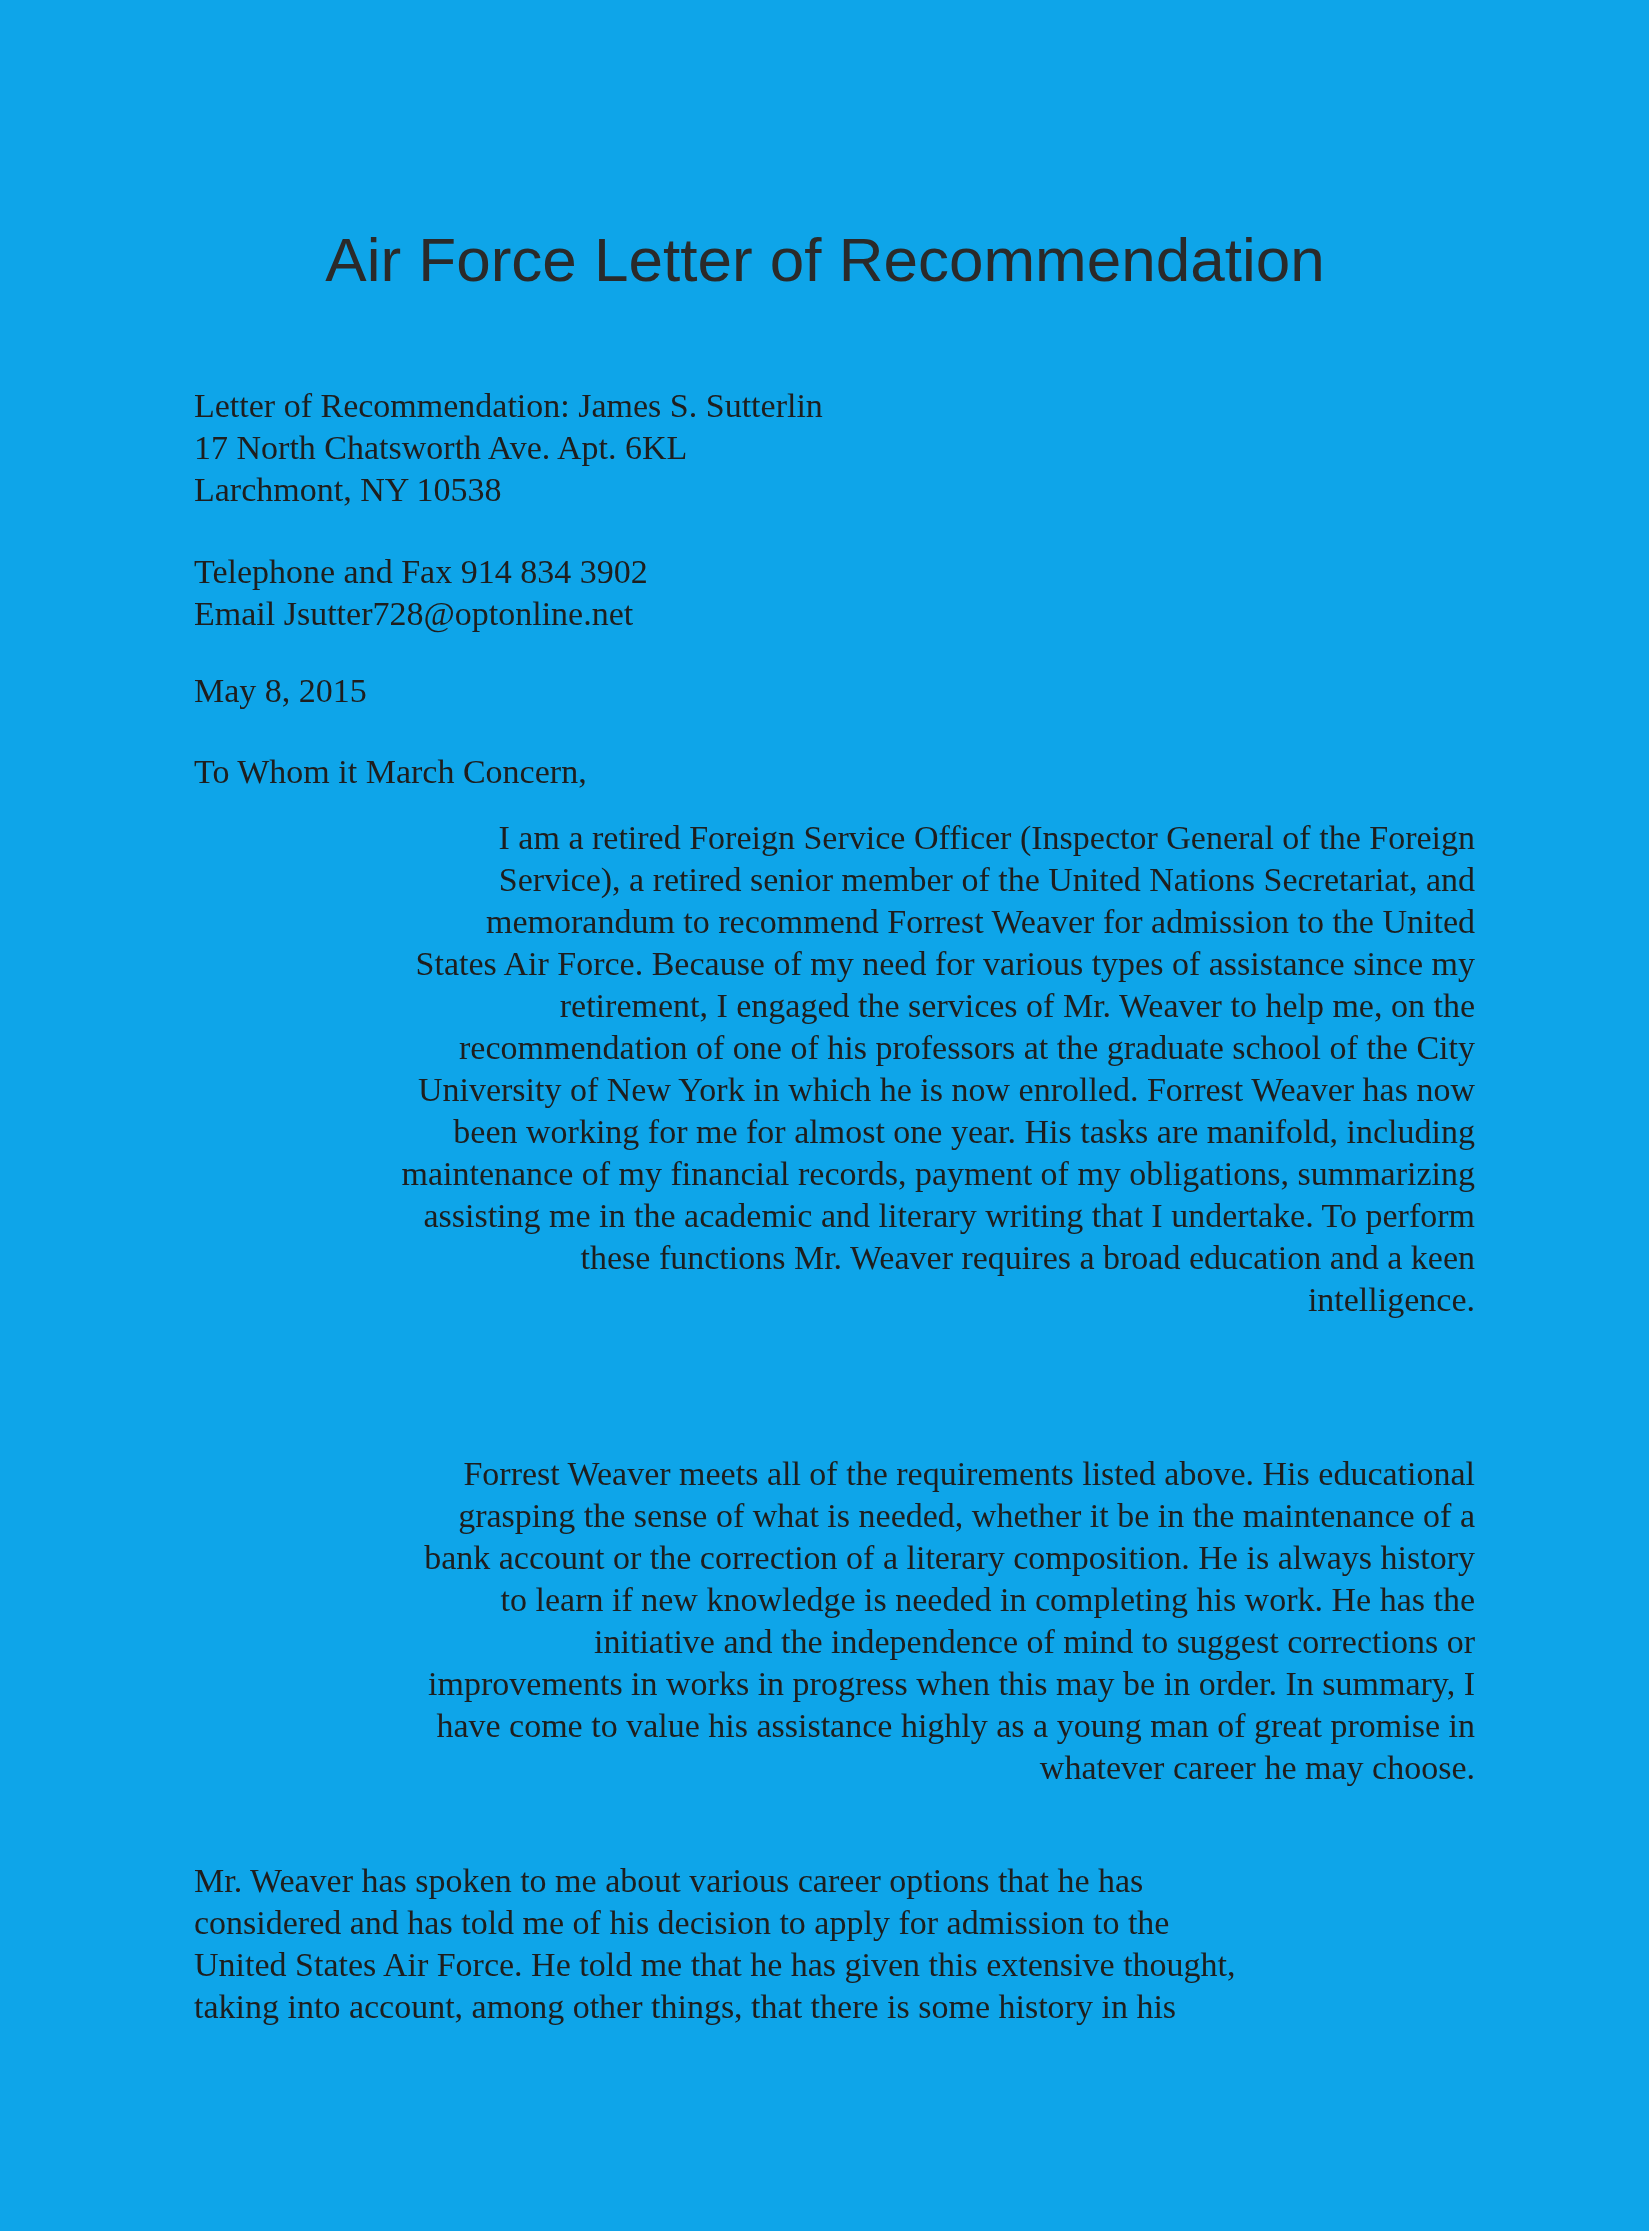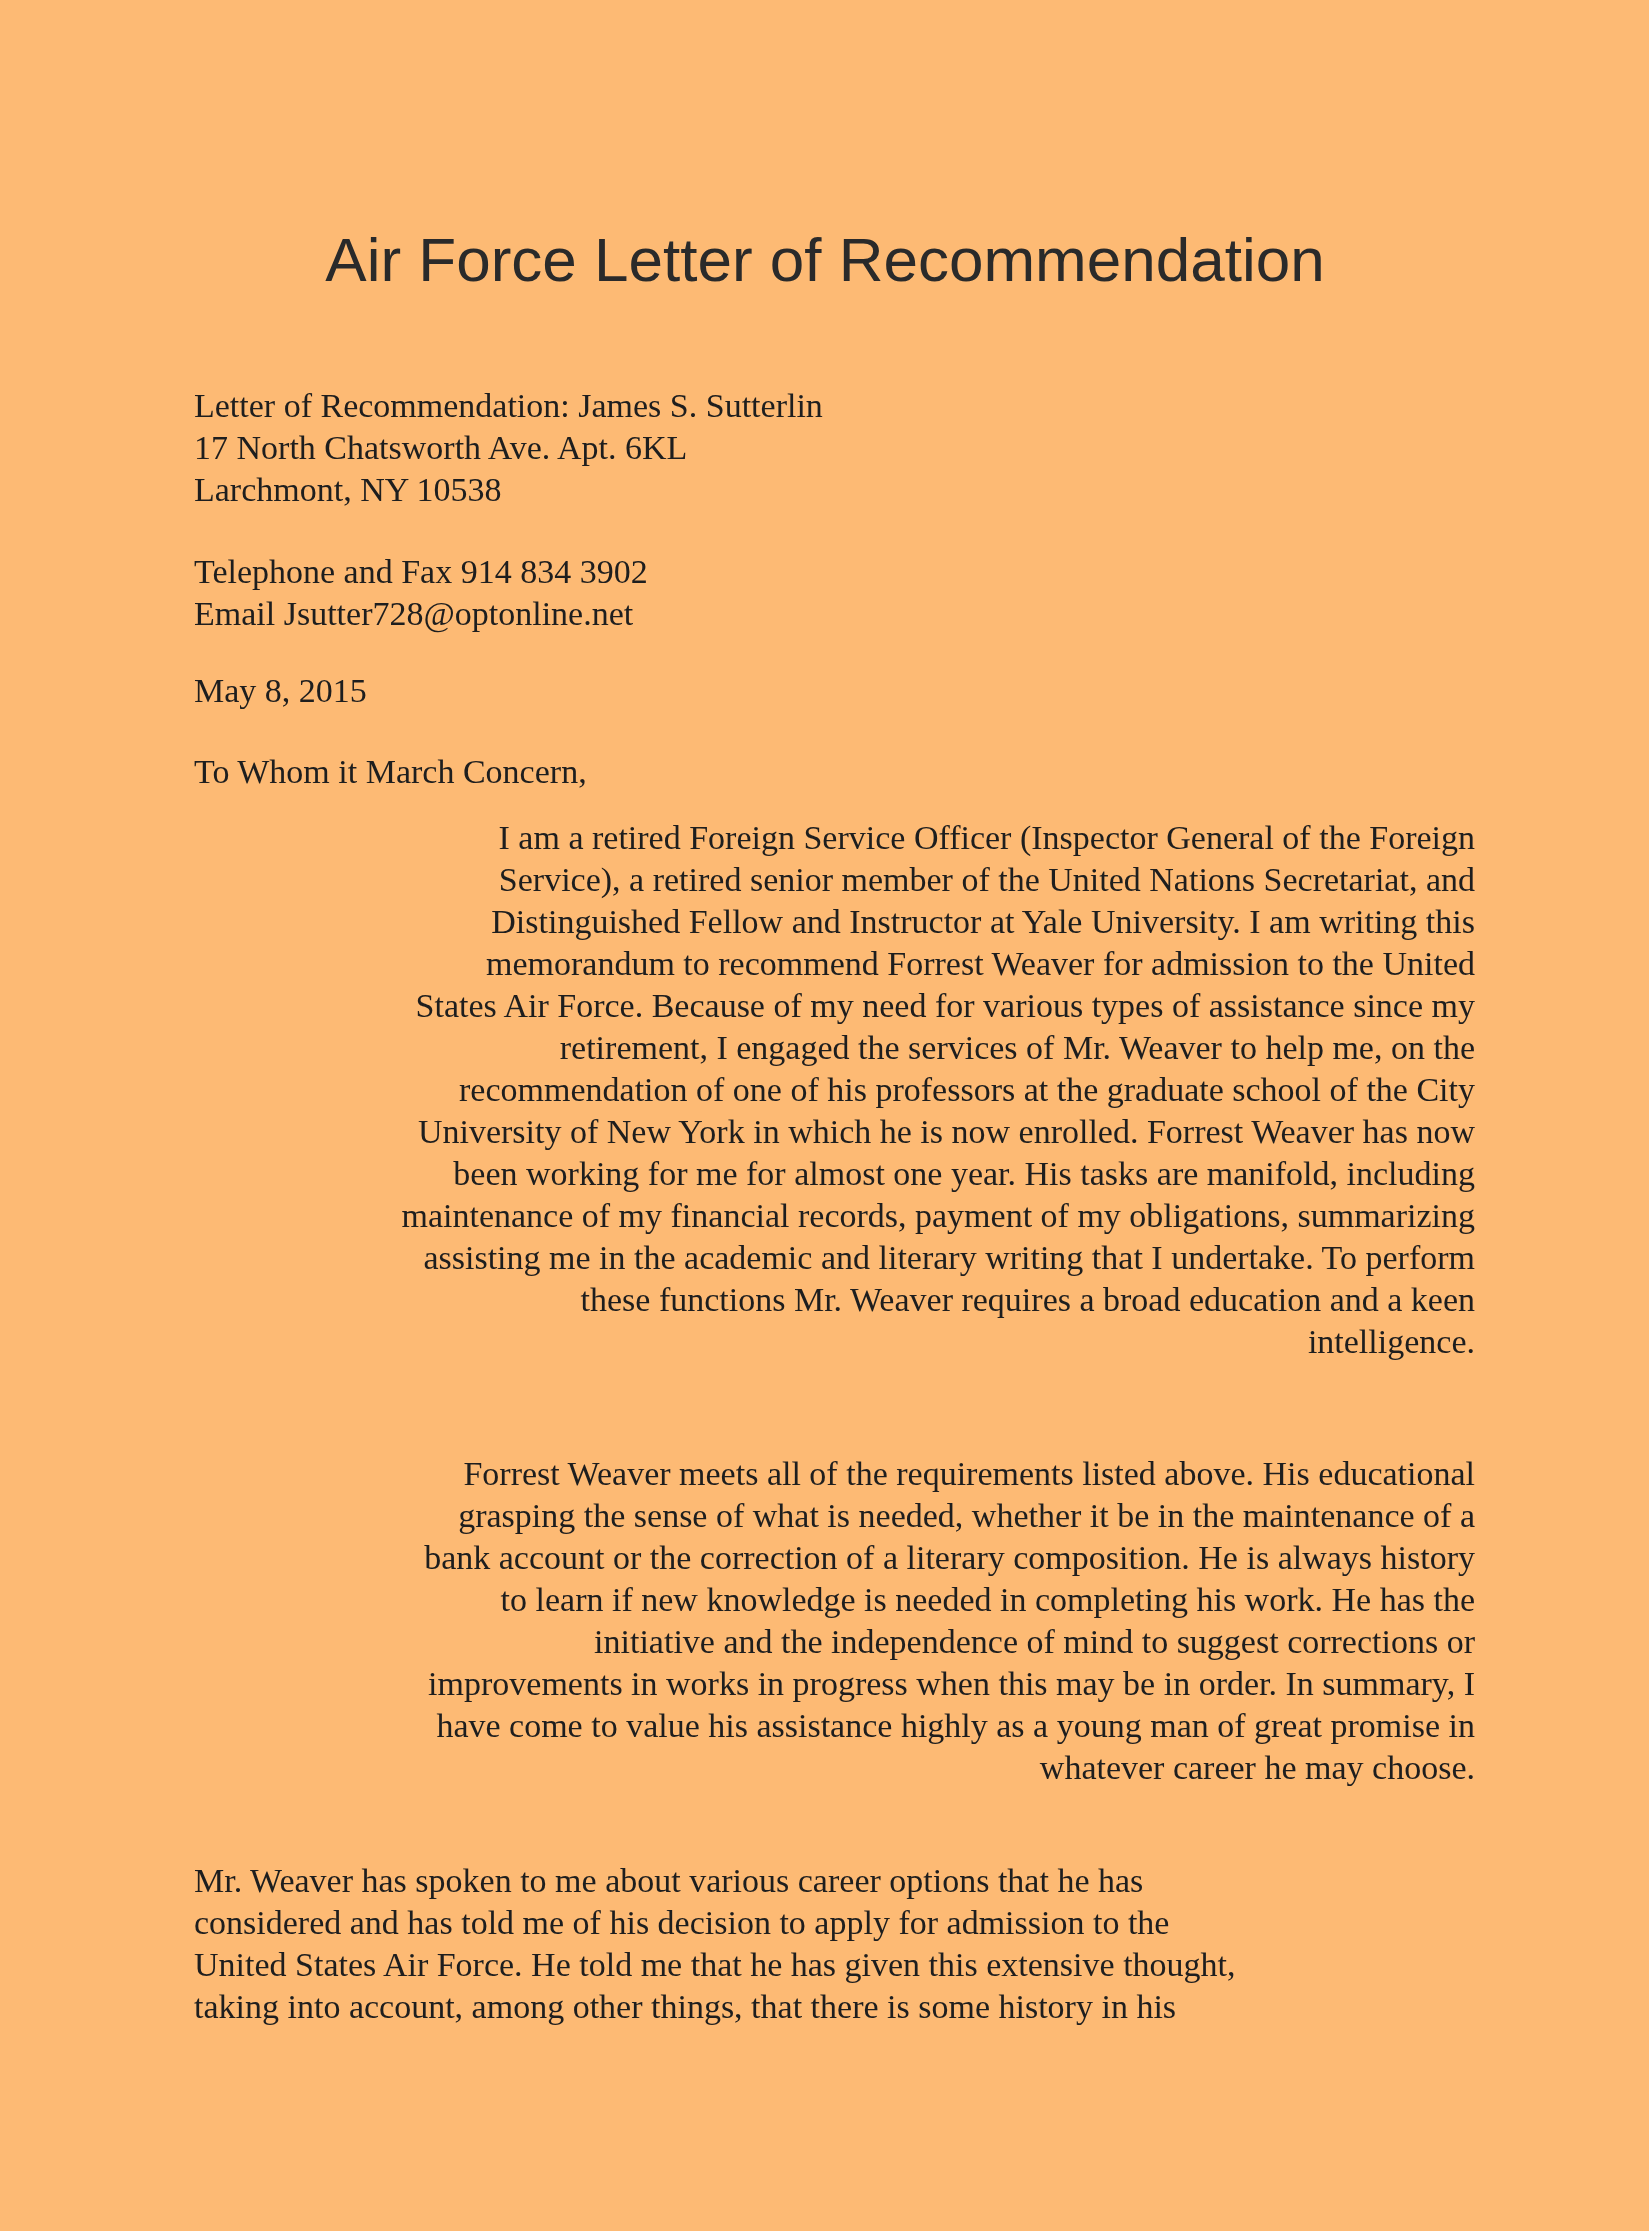--- a/index.html
+++ b/index.html
@@ -11,21 +11,21 @@
       width: 1650px;
       height: 2232px;
       position: relative;
       overflow: hidden;
       color: #1e1e1e;
     }
     .page {
       position: absolute;
       left: 0; top: 0;
       width: 1650px; height: 2232px;
-      background: #fdba74;
+      background: #0ea5e9;
     }
     .title {
       position: absolute;
       left: 0;
       width: 1650px;
       top: 221px;
       text-align: center;
       font-family: "Liberation Sans", sans-serif;
       font-size: 62px;
       line-height: 78px;
@@ -79,21 +79,20 @@
     <span class="line">May 8, 2015</span>
   </div>
 
   <div class="block" id="blk-salute">
     <span class="line">To Whom it March Concern,</span>
   </div>
 
   <div class="block" id="blk-para1">
     <span class="line">I am a retired Foreign Service Officer (Inspector General of the Foreign</span>
     <span class="line">Service), a retired senior member of the United Nations Secretariat, and</span>
-    <span class="line">Distinguished Fellow and Instructor at Yale University. I am writing this</span>
     <span class="line">memorandum to recommend Forrest Weaver for admission to the United</span>
     <span class="line">States Air Force. Because of my need for various types of assistance since my</span>
     <span class="line">retirement, I engaged the services of Mr. Weaver to help me, on the</span>
     <span class="line">recommendation of one of his professors at the graduate school of the City</span>
     <span class="line">University of New York in which he is now enrolled. Forrest Weaver has now</span>
     <span class="line">been working for me for almost one year. His tasks are manifold, including</span>
     <span class="line">maintenance of my financial records, payment of my obligations, summarizing</span>
     <span class="line">assisting me in the academic and literary writing that I undertake. To perform</span>
     <span class="line">these functions Mr. Weaver requires a broad education and a keen</span>
     <span class="line">intelligence.</span>

